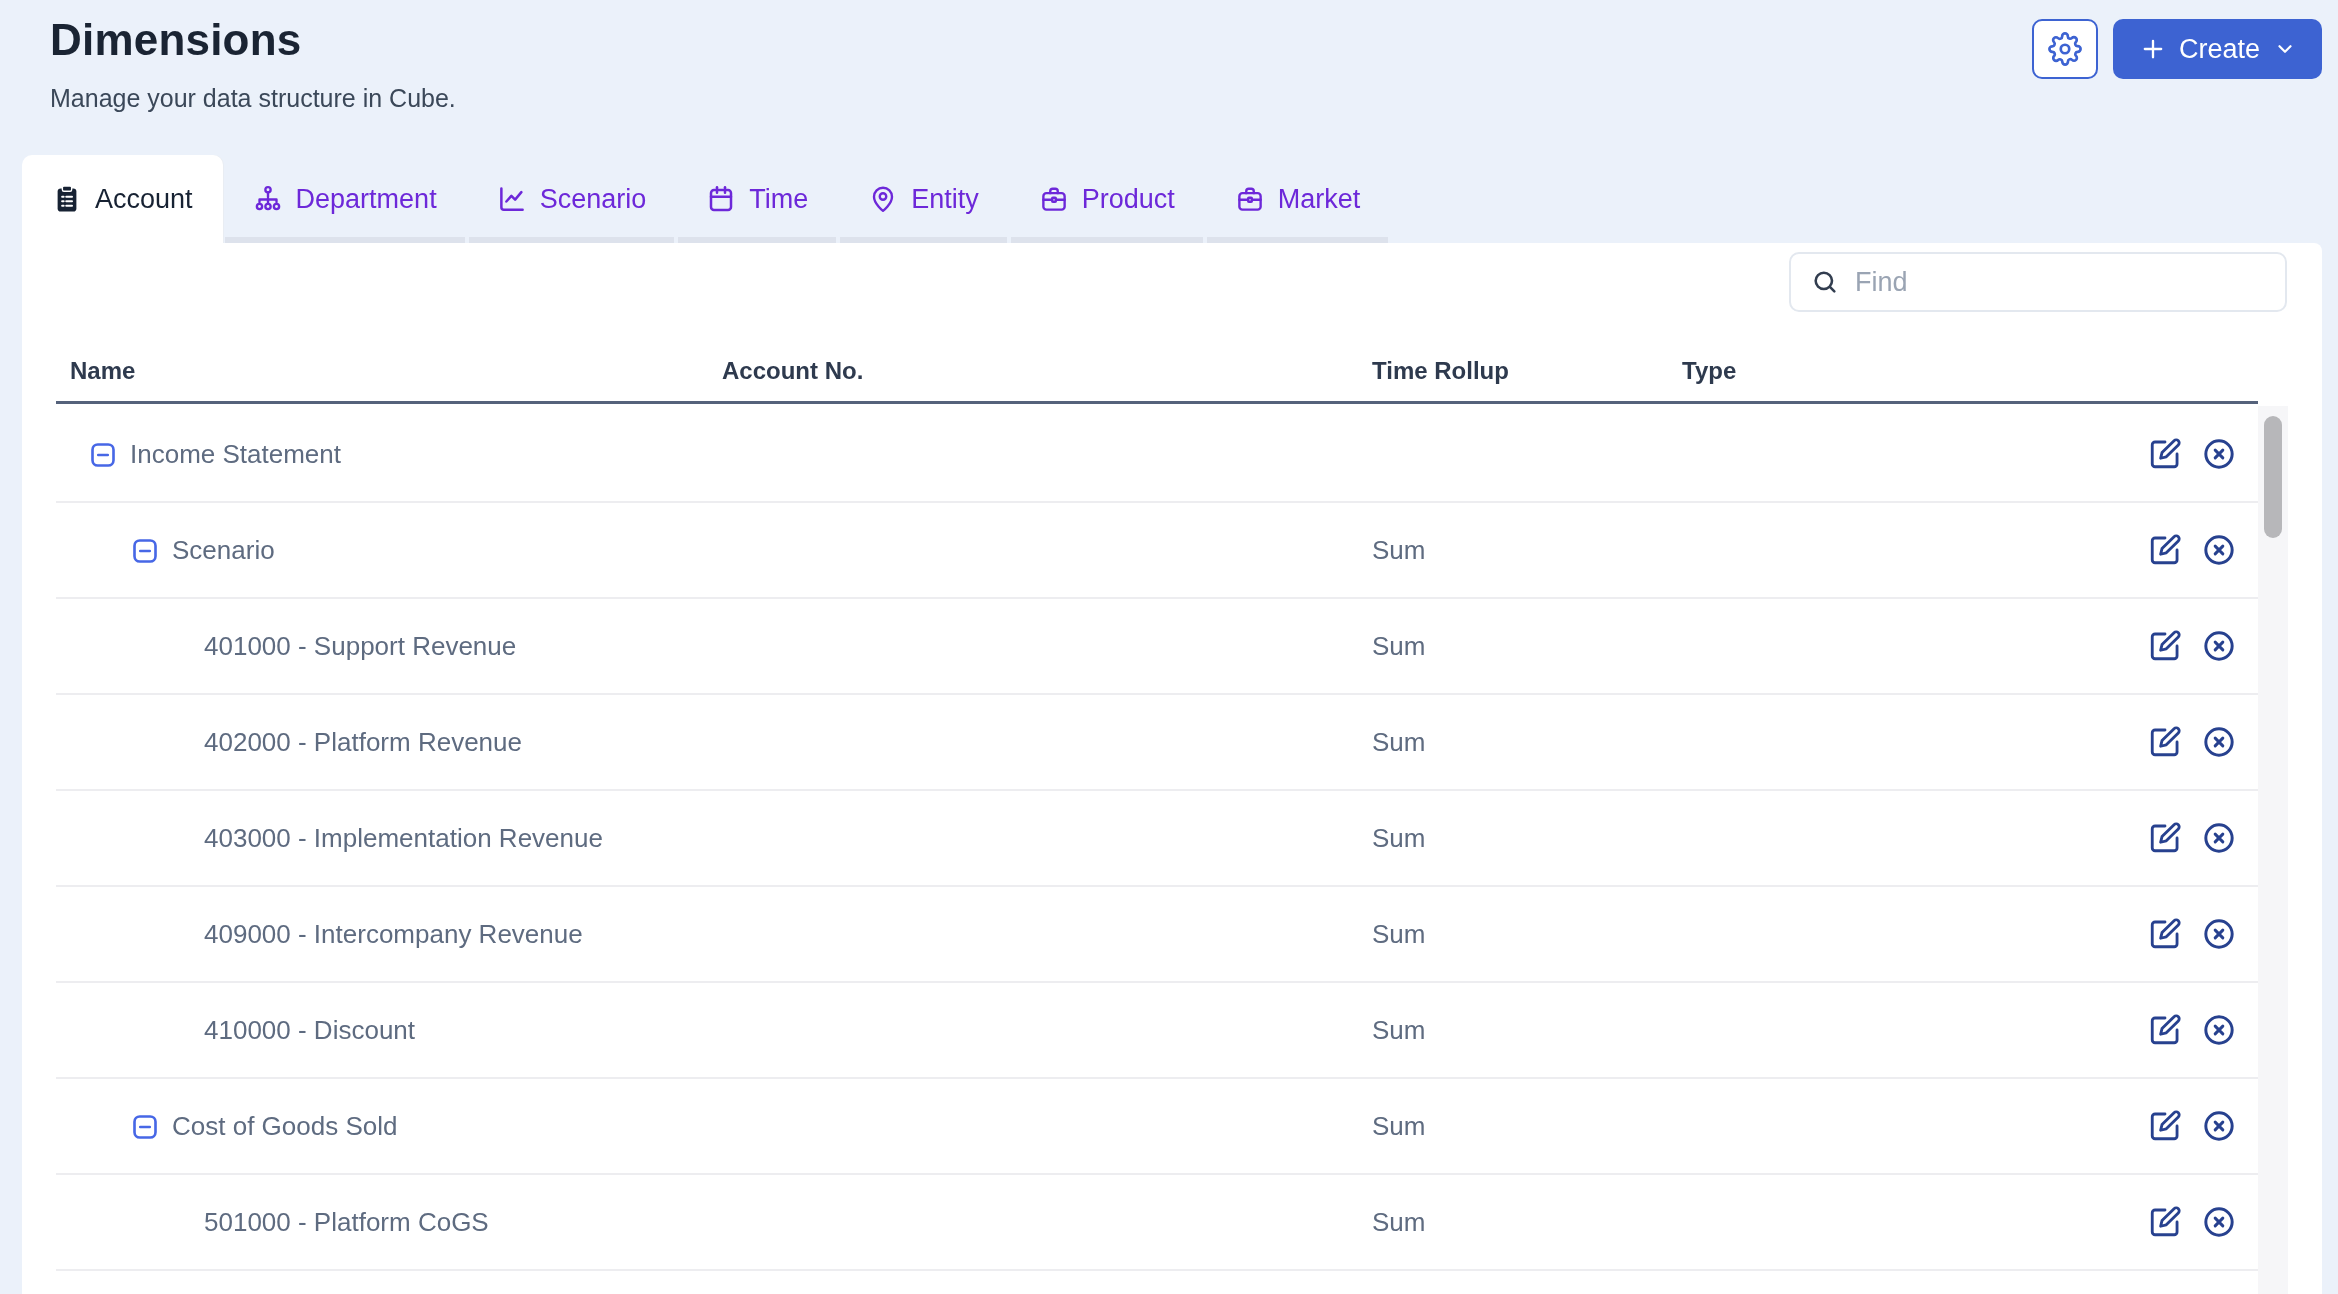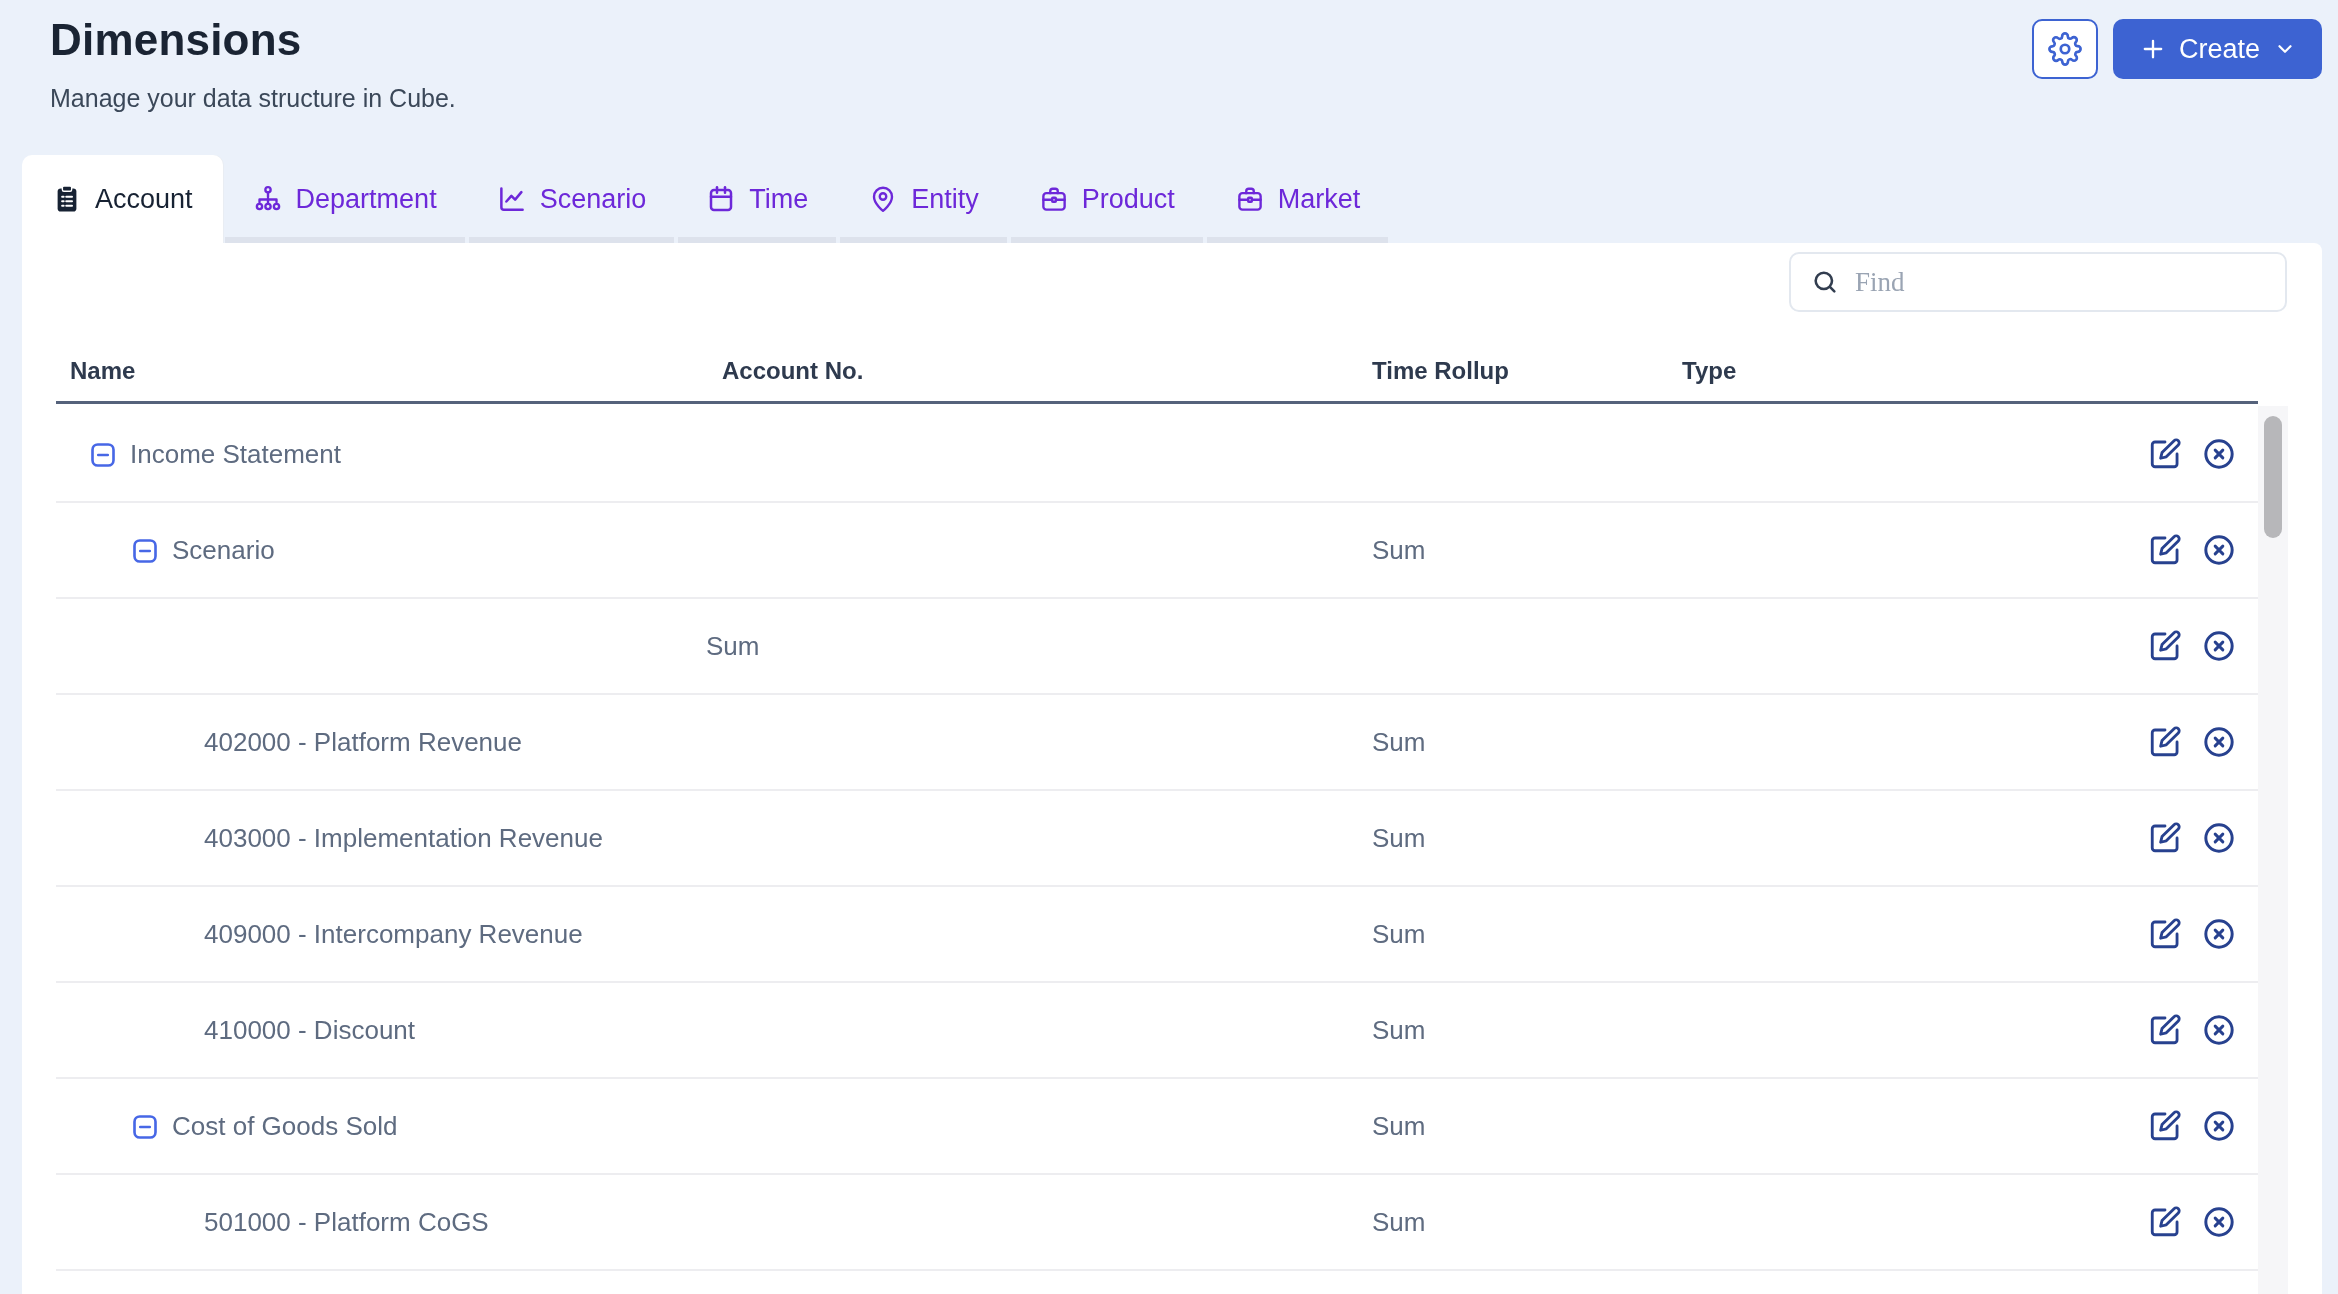--- a/index.html
+++ b/index.html
@@ -33,21 +33,21 @@
   .tab.active::after { display:none; }
 
   
   .card { position:absolute; top:243px; left:22px; width:2300px; height:1051px; background:#ffffff;
           border-top-right-radius:8px; overflow:hidden; }
 
   .search-box { position:absolute; top:9px; right:35px; width:498px; height:60px; background:#ffffff;
                 border:2px solid #e3e8ef; border-radius:10px; display:flex; align-items:center; padding:0 20px; }
   .search-box svg { width:28px; height:28px; flex:0 0 auto; color:#323d4f; }
   .search-box input { flex:1; margin-left:16px; border:none; outline:none; font-size:27px; color:#3b4859;
-                      font-family:Liberation Serif, serif; background:transparent; }
+                      font-family:Liberation Sans, sans-serif; background:transparent; }
   .search-box input::placeholder { color:#9aa4b3; }
 
   .thead { position:absolute; top:97px; left:34px; right:64px; height:64px; display:flex; align-items:center;
            border-bottom:3px solid #55627b; font-size:24px; font-weight:700; color:#2e3a4e; }
   .th-name { width:666px; padding-left:14px; }
   .th-account { width:650px; }
   .th-rollup { width:310px; }
   .th-type { flex:1; }
 
   .tbody { position:absolute; top:164px; left:34px; right:64px; bottom:0; background:#ffffff; }
@@ -257,20 +257,23 @@
               <span style="display:flex;">
                 <svg viewBox="0 0 24 24" fill="none" stroke="currentColor" stroke-width="2.1" stroke-linecap="round">
                   <circle cx="12" cy="12" r="9.3"></circle>
                   <path d="m9.3 9.3 5.4 5.4M14.7 9.3l-5.4 5.4"></path>
                 </svg>
               </span>
             </button>
           </div>
         </div>
         <div class="trow level2">
+          <div class="cell name">
+            <span>401000 - Support Revenue</span>
+          </div>
           <div class="cell account"></div>
           <div class="cell rollup">Sum</div>
           <div class="cell type"></div>
           <div class="cell actions">
             <button class="icon-btn">
               <span style="display:flex;">
                 <svg viewBox="0 0 24 24" fill="none" stroke="currentColor" stroke-width="2" stroke-linecap="round" stroke-linejoin="round">
                   <path d="M12 3.5H5a2 2 0 0 0-2 2V19a2 2 0 0 0 2 2h13.5a2 2 0 0 0 2-2v-7"></path>
                   <path d="M18.4 2.6a2.1 2.1 0 1 1 3 3L12.9 14l-4 1 1-4Z"></path>
                 </svg>

